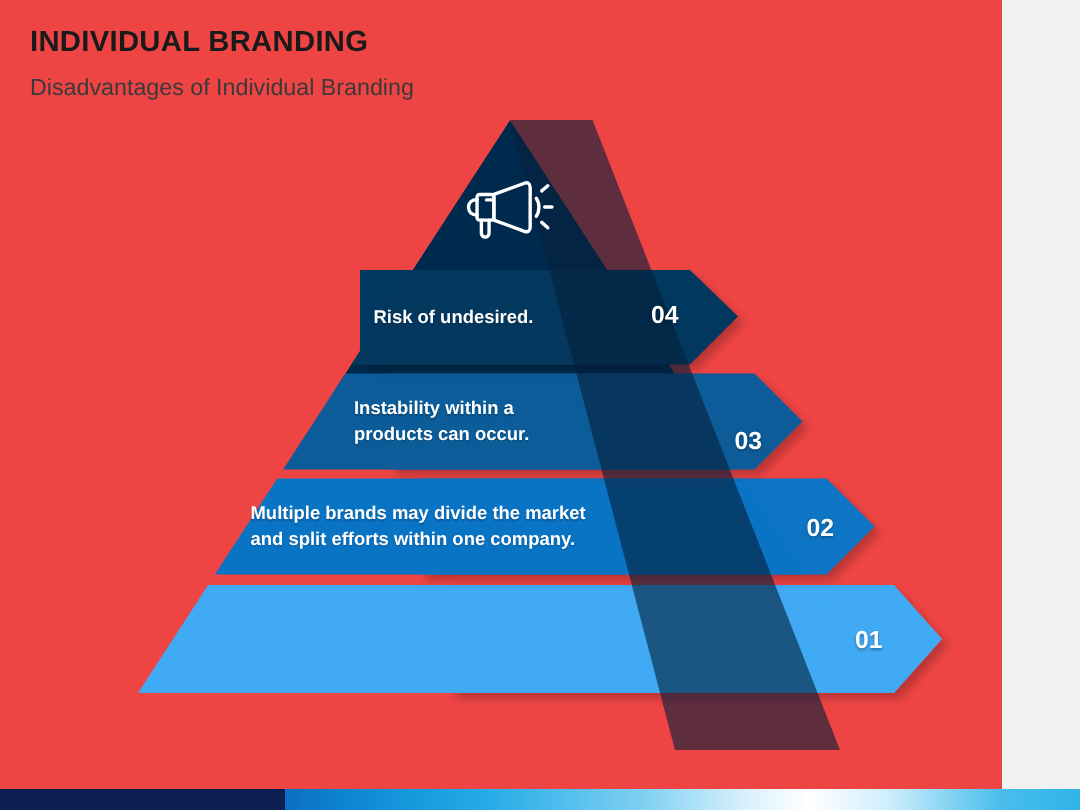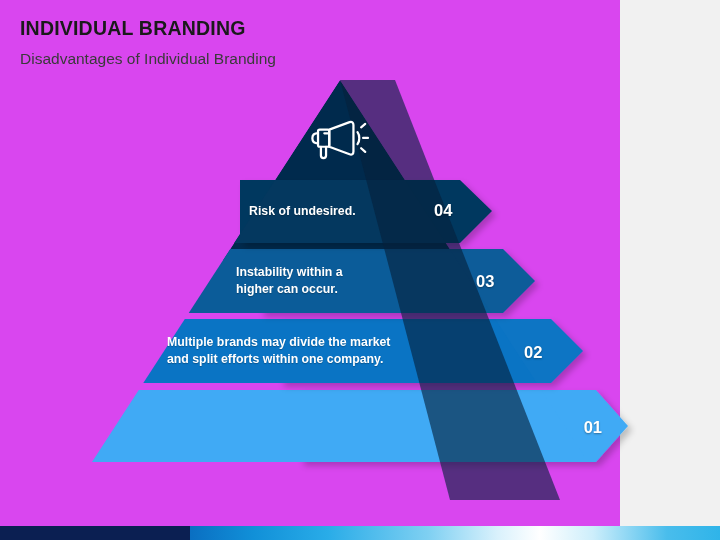--- a/index.html
+++ b/index.html
@@ -5,22 +5,22 @@
   * { margin:0; padding:0; box-sizing:border-box; }
   html,body { width:720px; height:540px; }
   body {
     font-family: "Liberation Sans", sans-serif;
     background:#f1f1f1;
     position:relative;
     overflow:hidden;
   }
   #slide {
     position:absolute; inset:0;
-    width:620px; height:540px;
-    background:#d946ef;
+    width:668px; height:540px;
+    background:#ef4444;
   }
   
   #title {
     position:absolute; left:20px; top:17px;
     font-size:19.5px; font-weight:bold; letter-spacing:.2px;
     color:#1a1a1a; white-space:nowrap;
   }
   #subtitle {
     position:absolute; left:20px; top:50px;
     font-size:15.5px; font-weight:normal; color:#3a3a3a;
@@ -133,28 +133,28 @@
         <path d="M47.8,6.8 L51.6,3.6"></path>
         <path d="M49.6,16.8 L54.2,16.8"></path>
         <path d="M47.8,26.4 L51.6,29.8"></path>
       </g>
     </svg>
 
     <div class="band-text" style="left:249px; top:203px; width:175px;">Risk of undesired.</div>
     <div class="band-num" style="left:434px; top:201px; width:32px; ">04</div>
 
     <div class="band-text" style="left:236px; top:264px; width:215px;">Instability within a
-higher can occur.</div>
-    <div class="band-num" style="left:476px; top:272px; width:32px; text-align:left;">03</div>
+products can occur.</div>
+    <div class="band-num" style="left:476px; top:285px; width:32px; text-align:right;">03</div>
 
     <div class="band-text" style="left:167px; top:334px; width:350px;">Multiple brands may divide the market
 and split efforts within one company.</div>
-    <div class="band-num" style="left:524px; top:343px; width:32px; text-align:left;">02</div>
+    <div class="band-num" style="left:524px; top:343px; width:32px; text-align:right;">02</div>
 
-    <div class="band-num" style="left:570px; top:418px; width:32px; text-align:right;">01</div>
+    <div class="band-num" style="left:570px; top:418px; width:32px; text-align:left;">01</div>
   </div>
 
   <div id="bottombar">
     <div class="navy"></div>
     <div class="grad"></div>
   </div>
 
 </div>
 
 </body></html>

